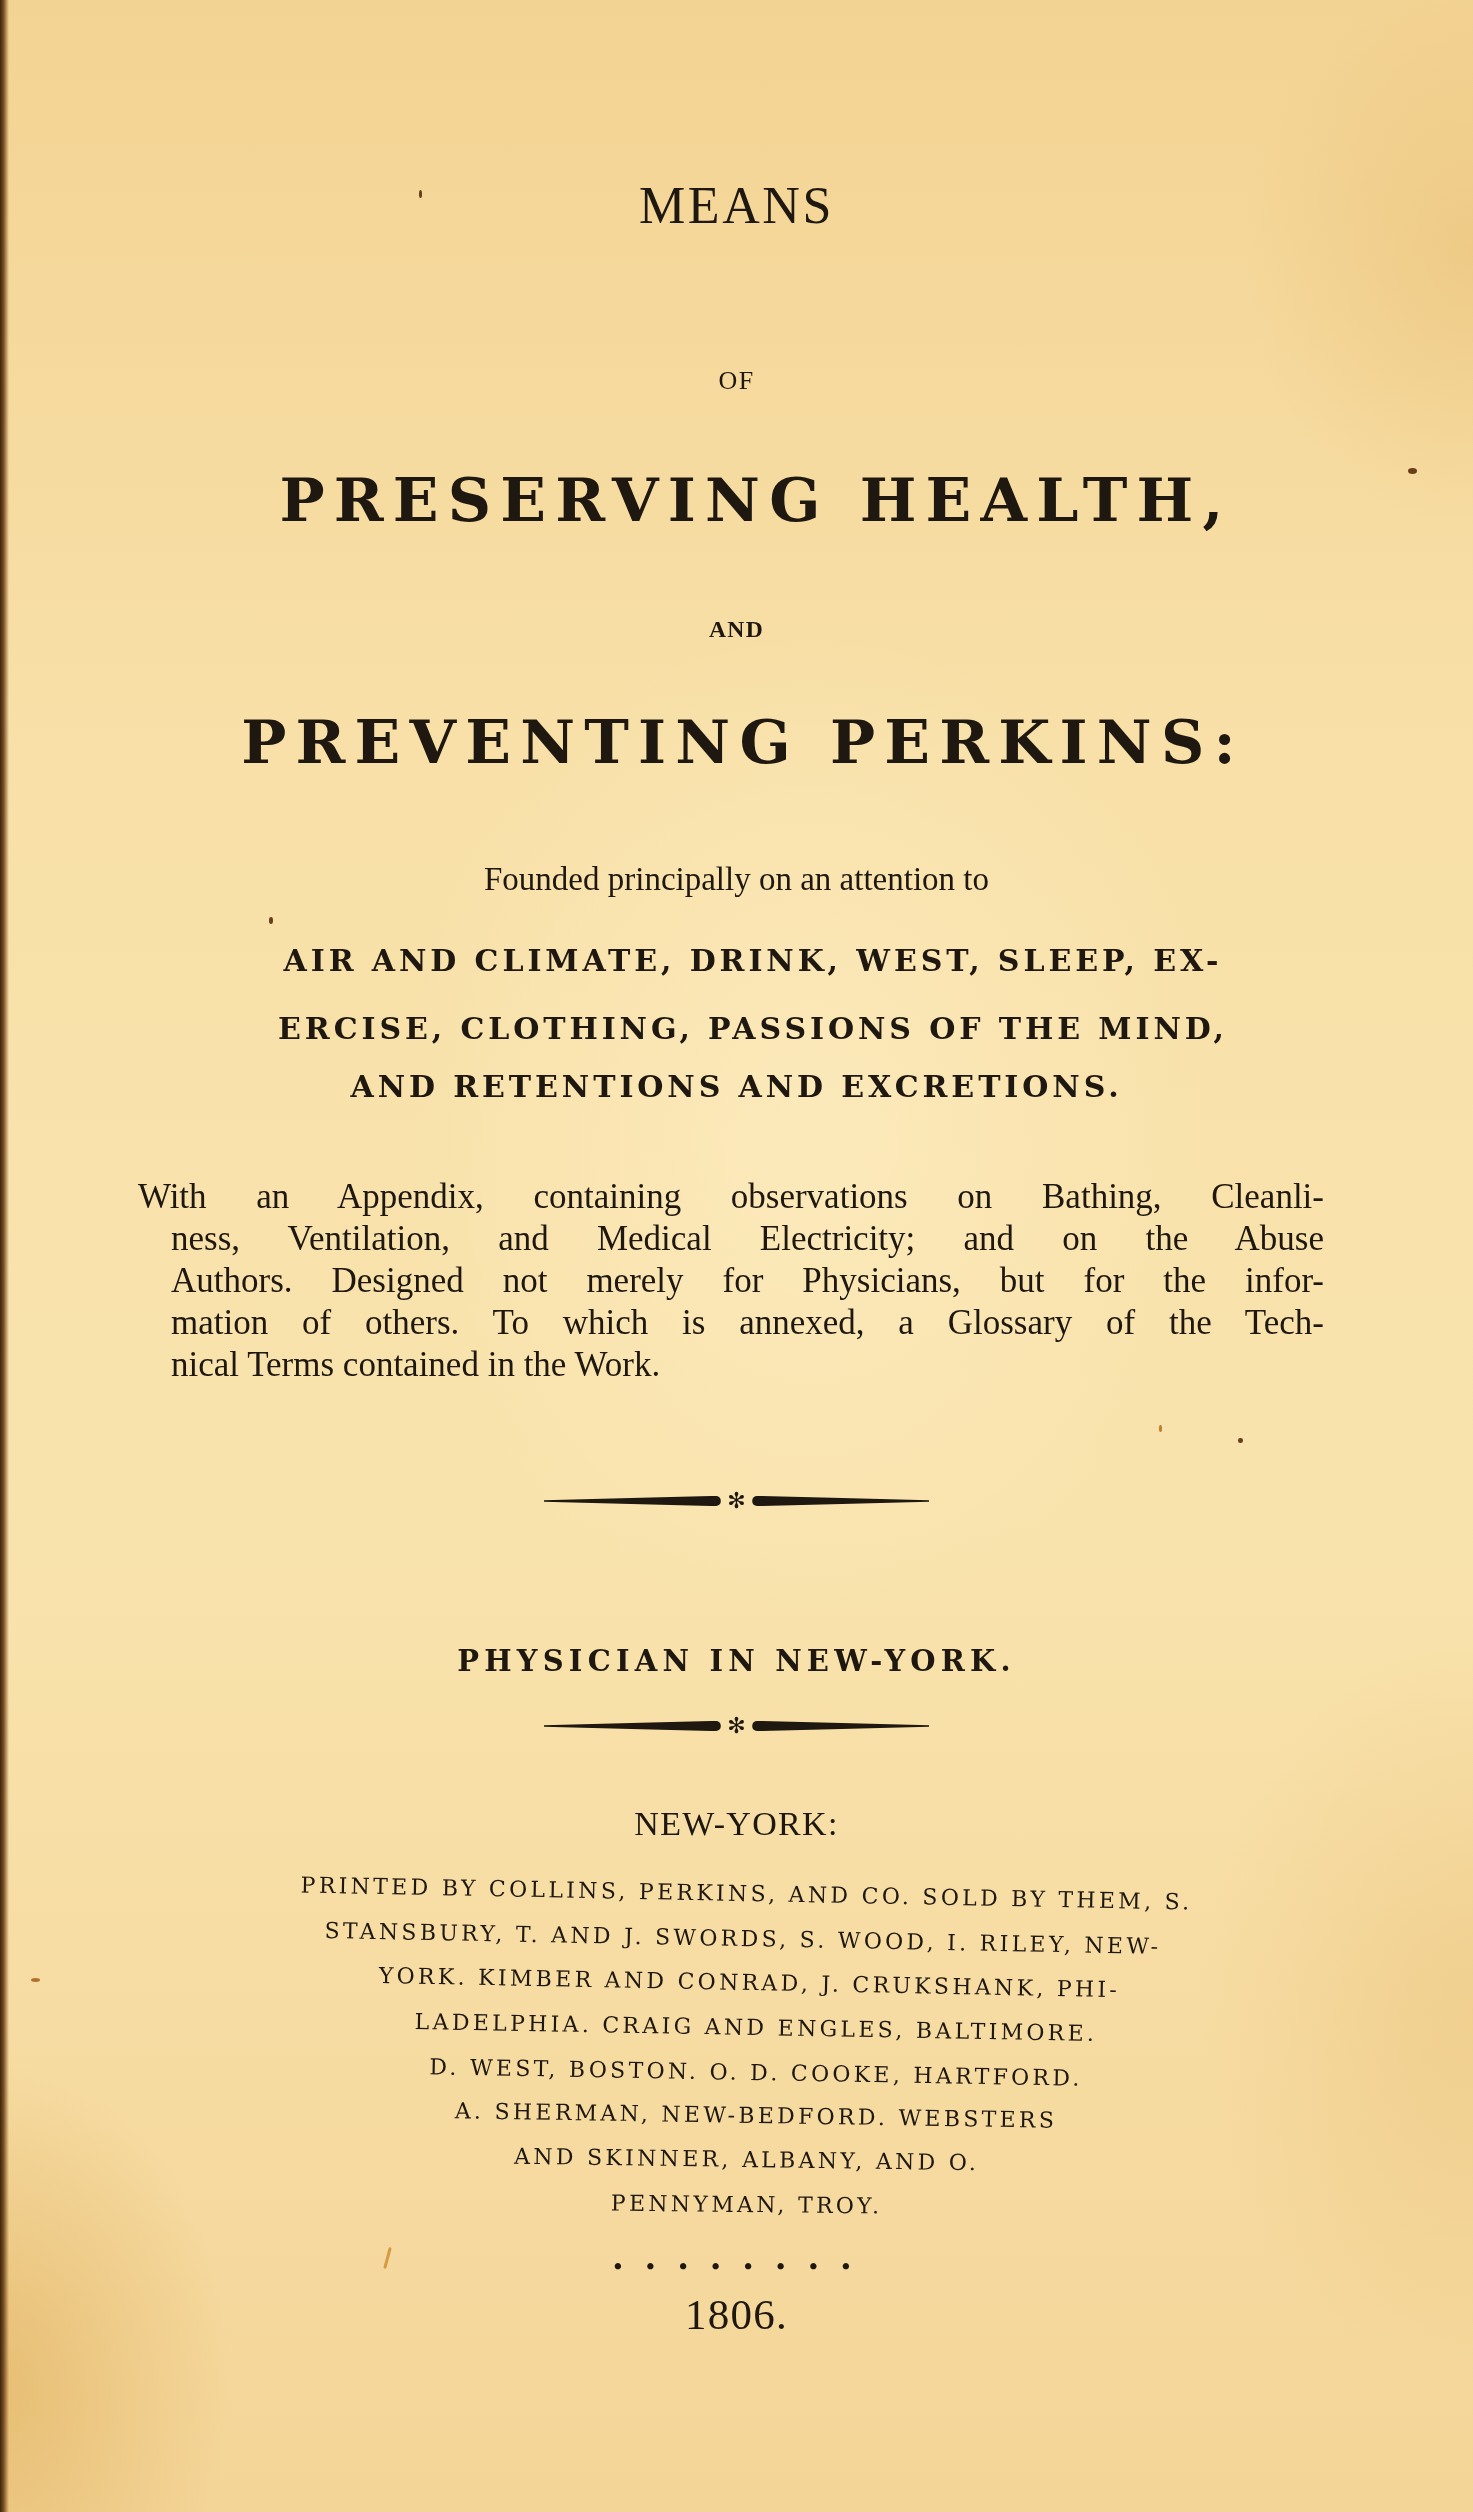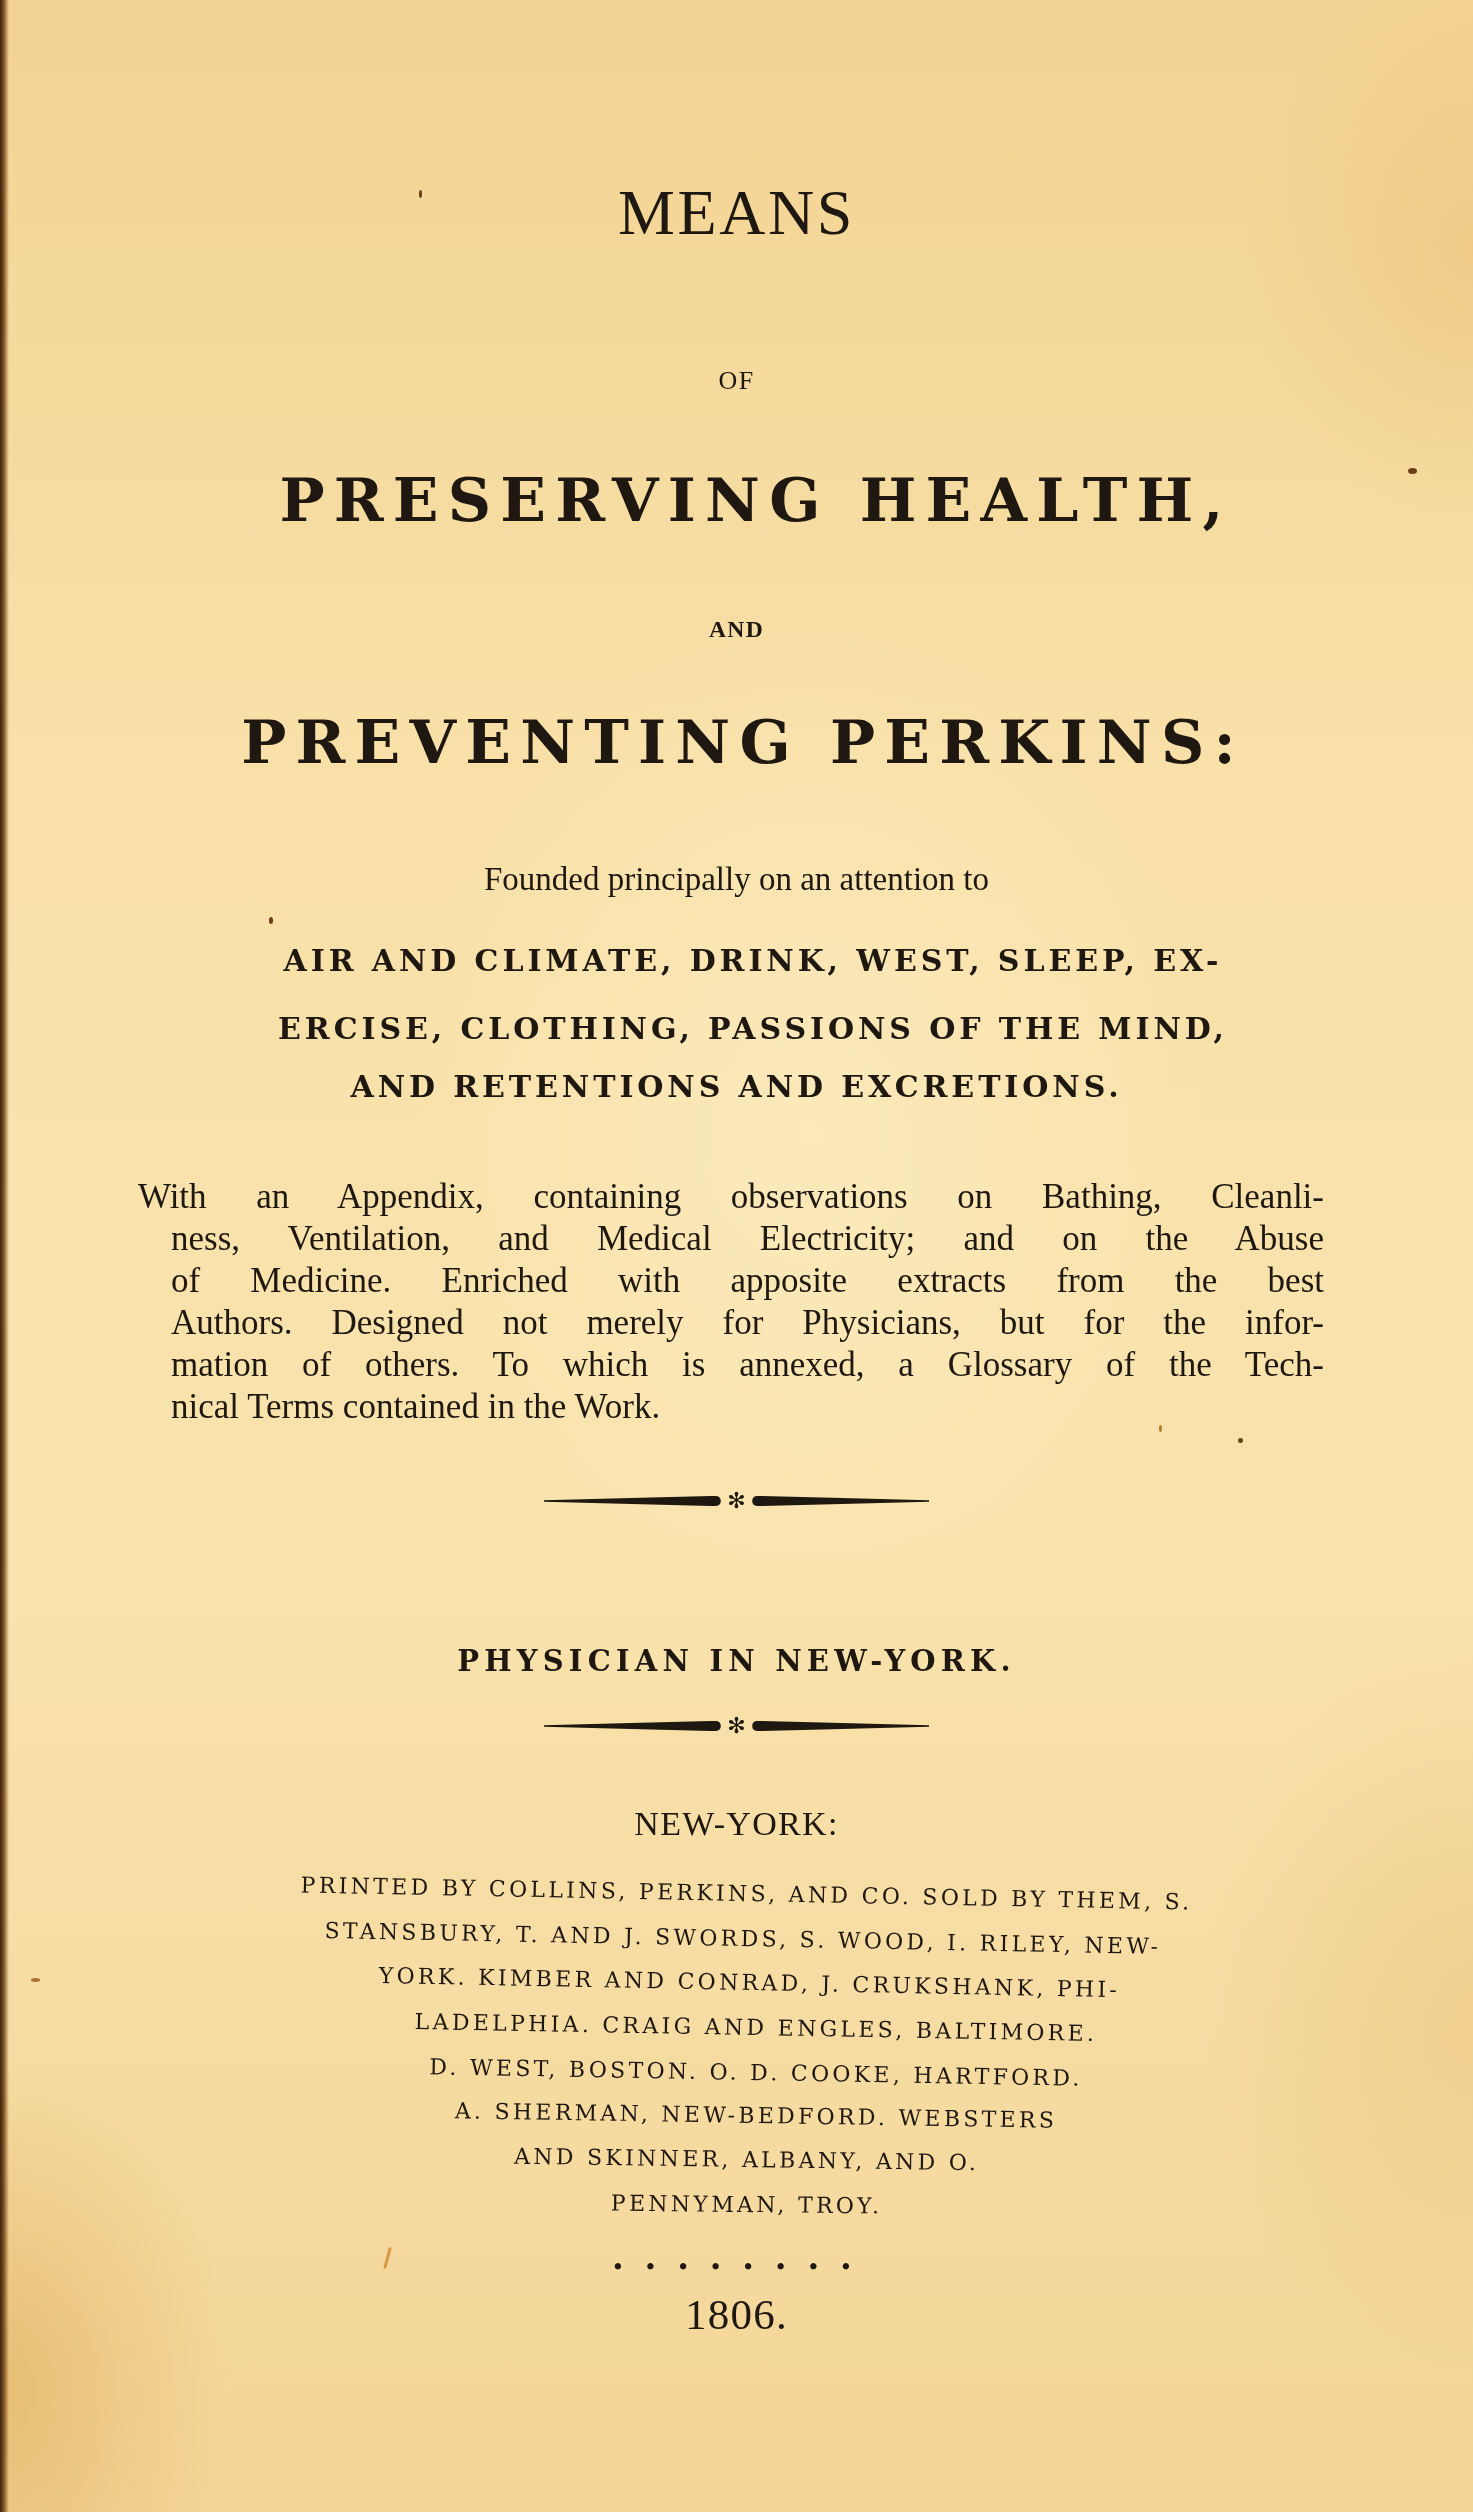--- a/index.html
+++ b/index.html
@@ -40,21 +40,21 @@
     }
     .line {
       position: absolute;
       left: 0;
       right: 0;
       text-align: center;
       white-space: nowrap;
     }
     .title-means {
       top: 176px;
-      font-size: 64px;
+      font-size: 52px;
       letter-spacing: 2.6px;
       font-weight: normal;
     }
     .of {
       top: 354px;
       font-size: 26px;
       letter-spacing: 1.3px;
       margin-top: 12px;
     }
     .title-big {
@@ -201,21 +201,20 @@
   <div class="line title-big preventing">PREVENTING PERKINS:</div>
 
   <div class="line founded">Founded principally on an attention to</div>
   <div class="line caps-list cl1">AIR AND CLIMATE, DRINK, WEST, SLEEP, EX-</div>
   <div class="line caps-list cl2">ERCISE, CLOTHING, PASSIONS OF THE MIND,</div>
   <div class="line caps-list cl3">AND RETENTIONS AND EXCRETIONS.</div>
 
   <div class="appendix">
     <span class="aline">With an Appendix, containing observations on Bathing, Cleanli-</span>
     <span class="aline indent">ness, Ventilation, and Medical Electricity; and on the Abuse</span>
-    <span class="aline indent">of Medicine.  Enriched with apposite extracts from the best</span>
     <span class="aline indent">Authors.  Designed not merely for Physicians, but for the infor-</span>
     <span class="aline indent">mation of others.  To which is annexed, a Glossary of the Tech-</span>
     <span class="aline indent last">nical Terms contained in the Work.</span>
   </div>
 
   <div class="ornament orn1">
     <span class="swell left"></span>
     <span class="star">✻</span>
     <span class="swell right"></span>
   </div>

